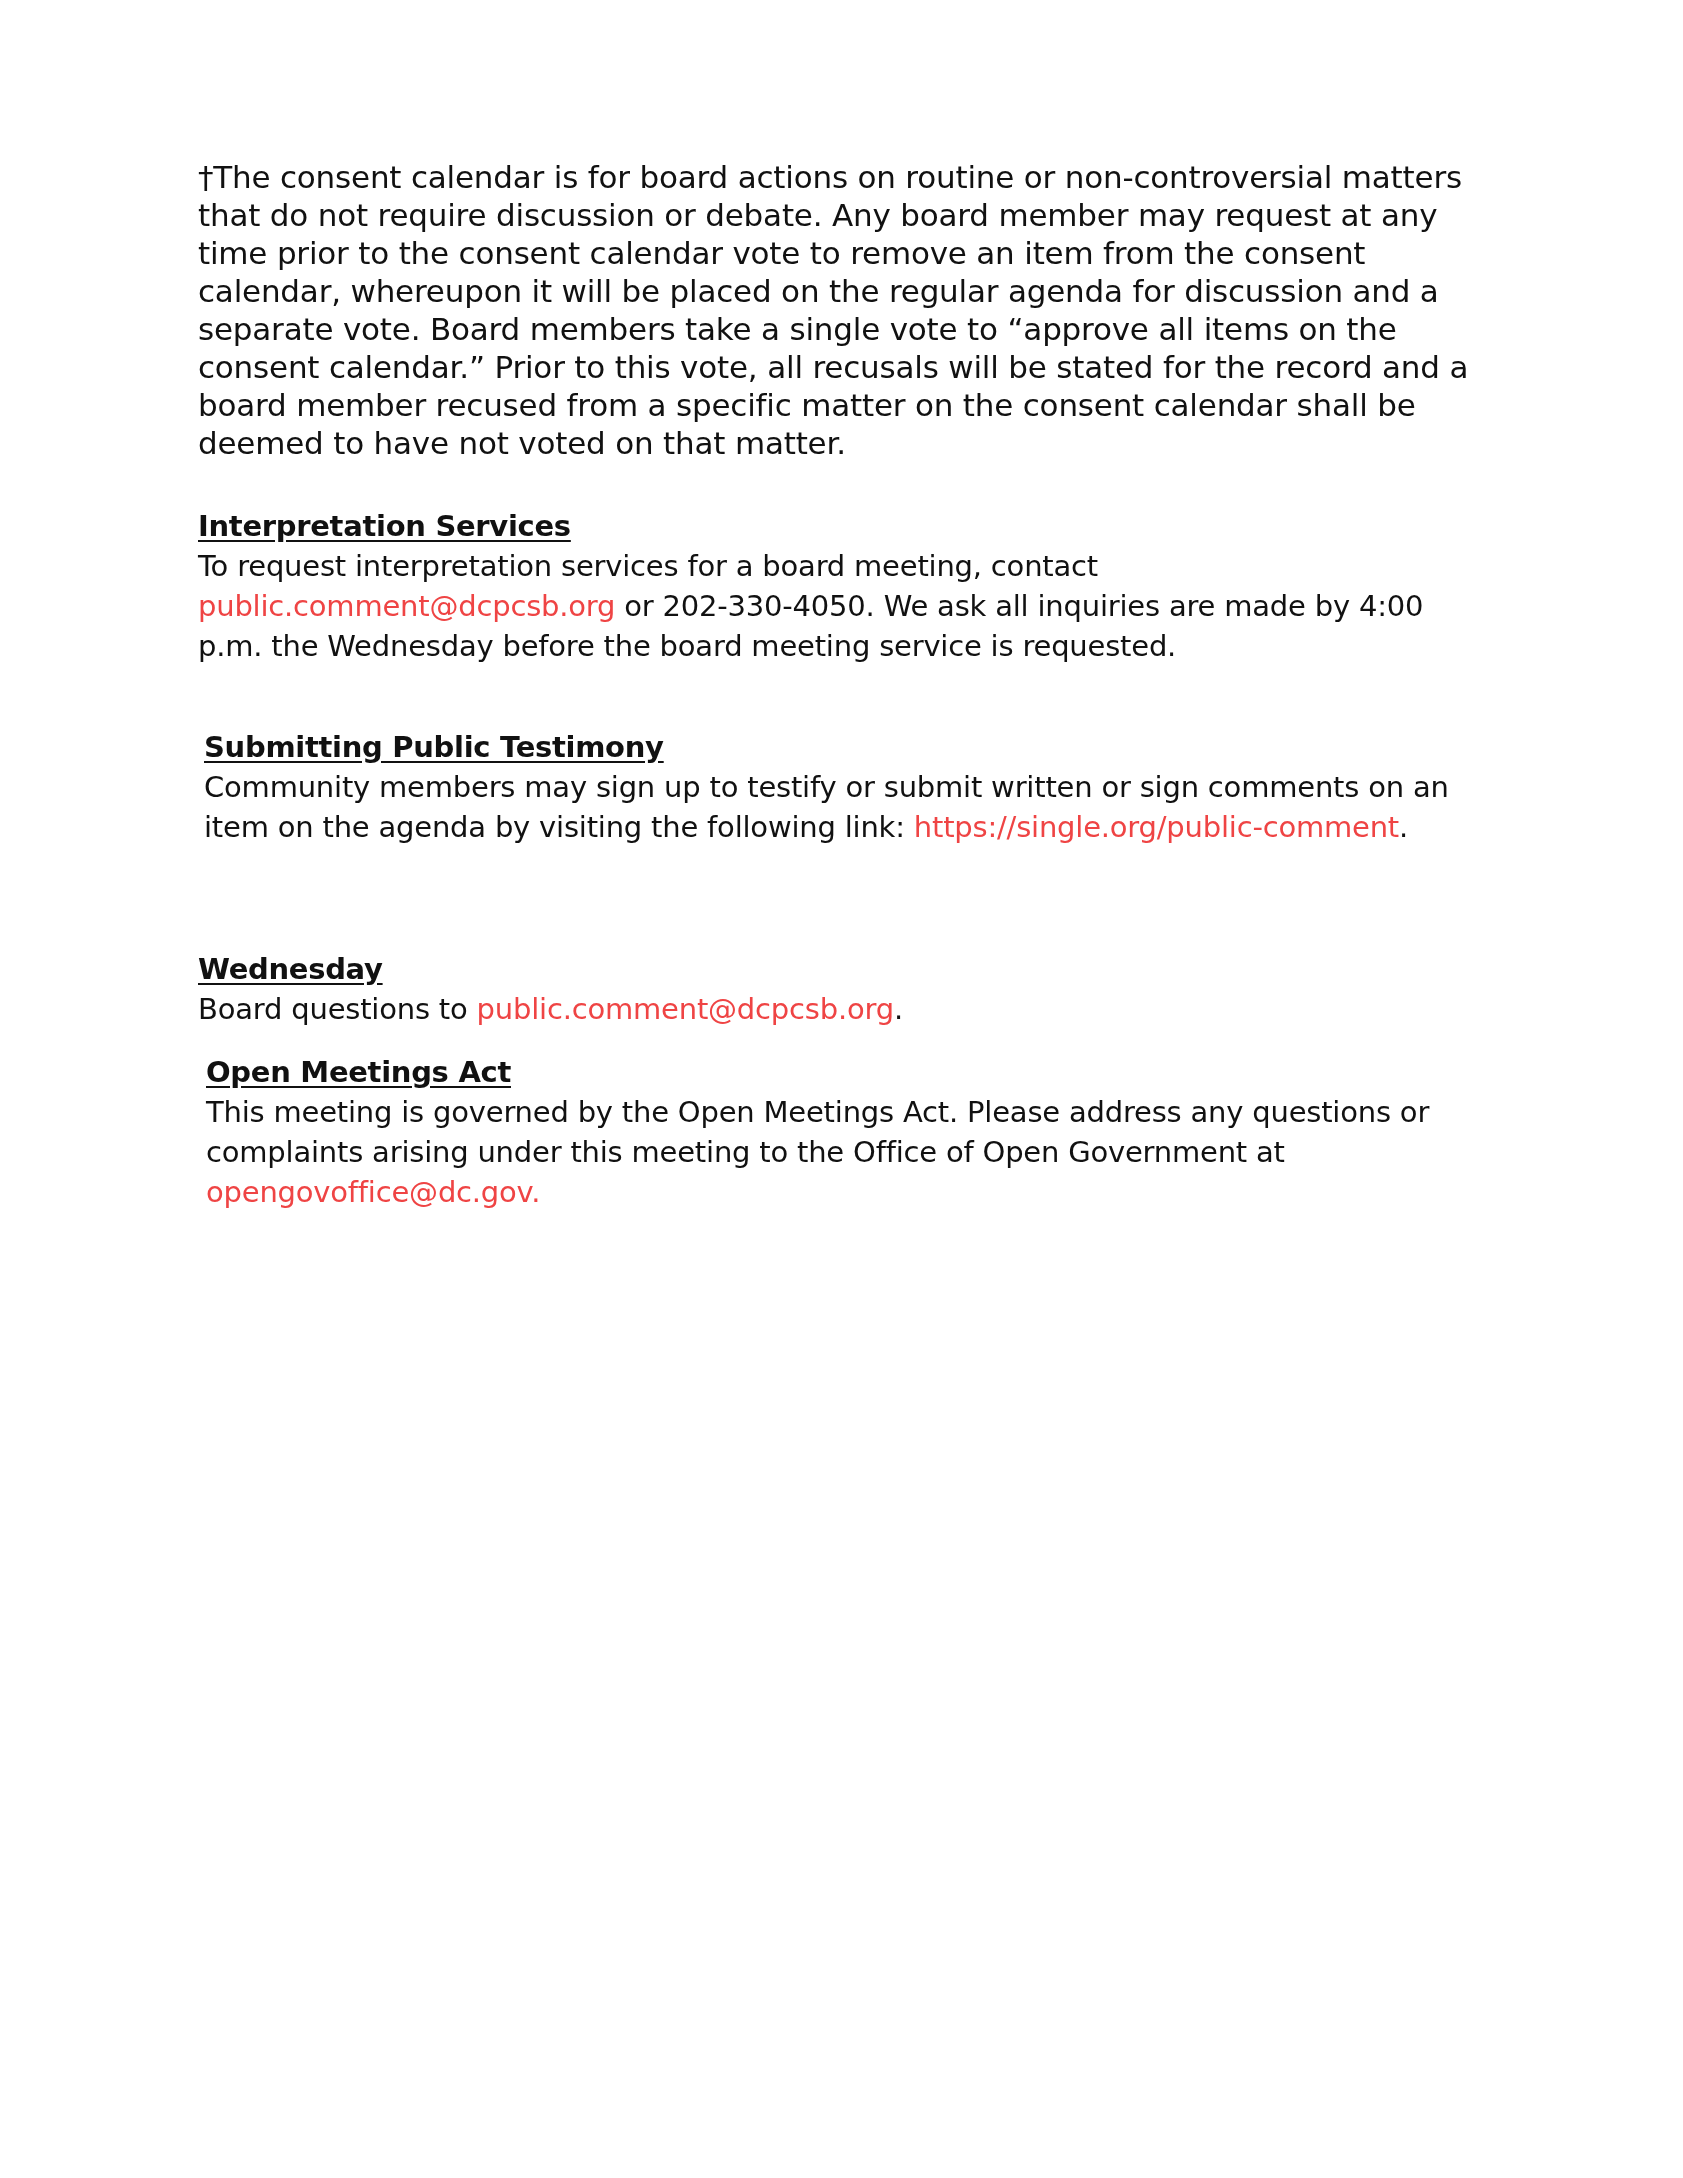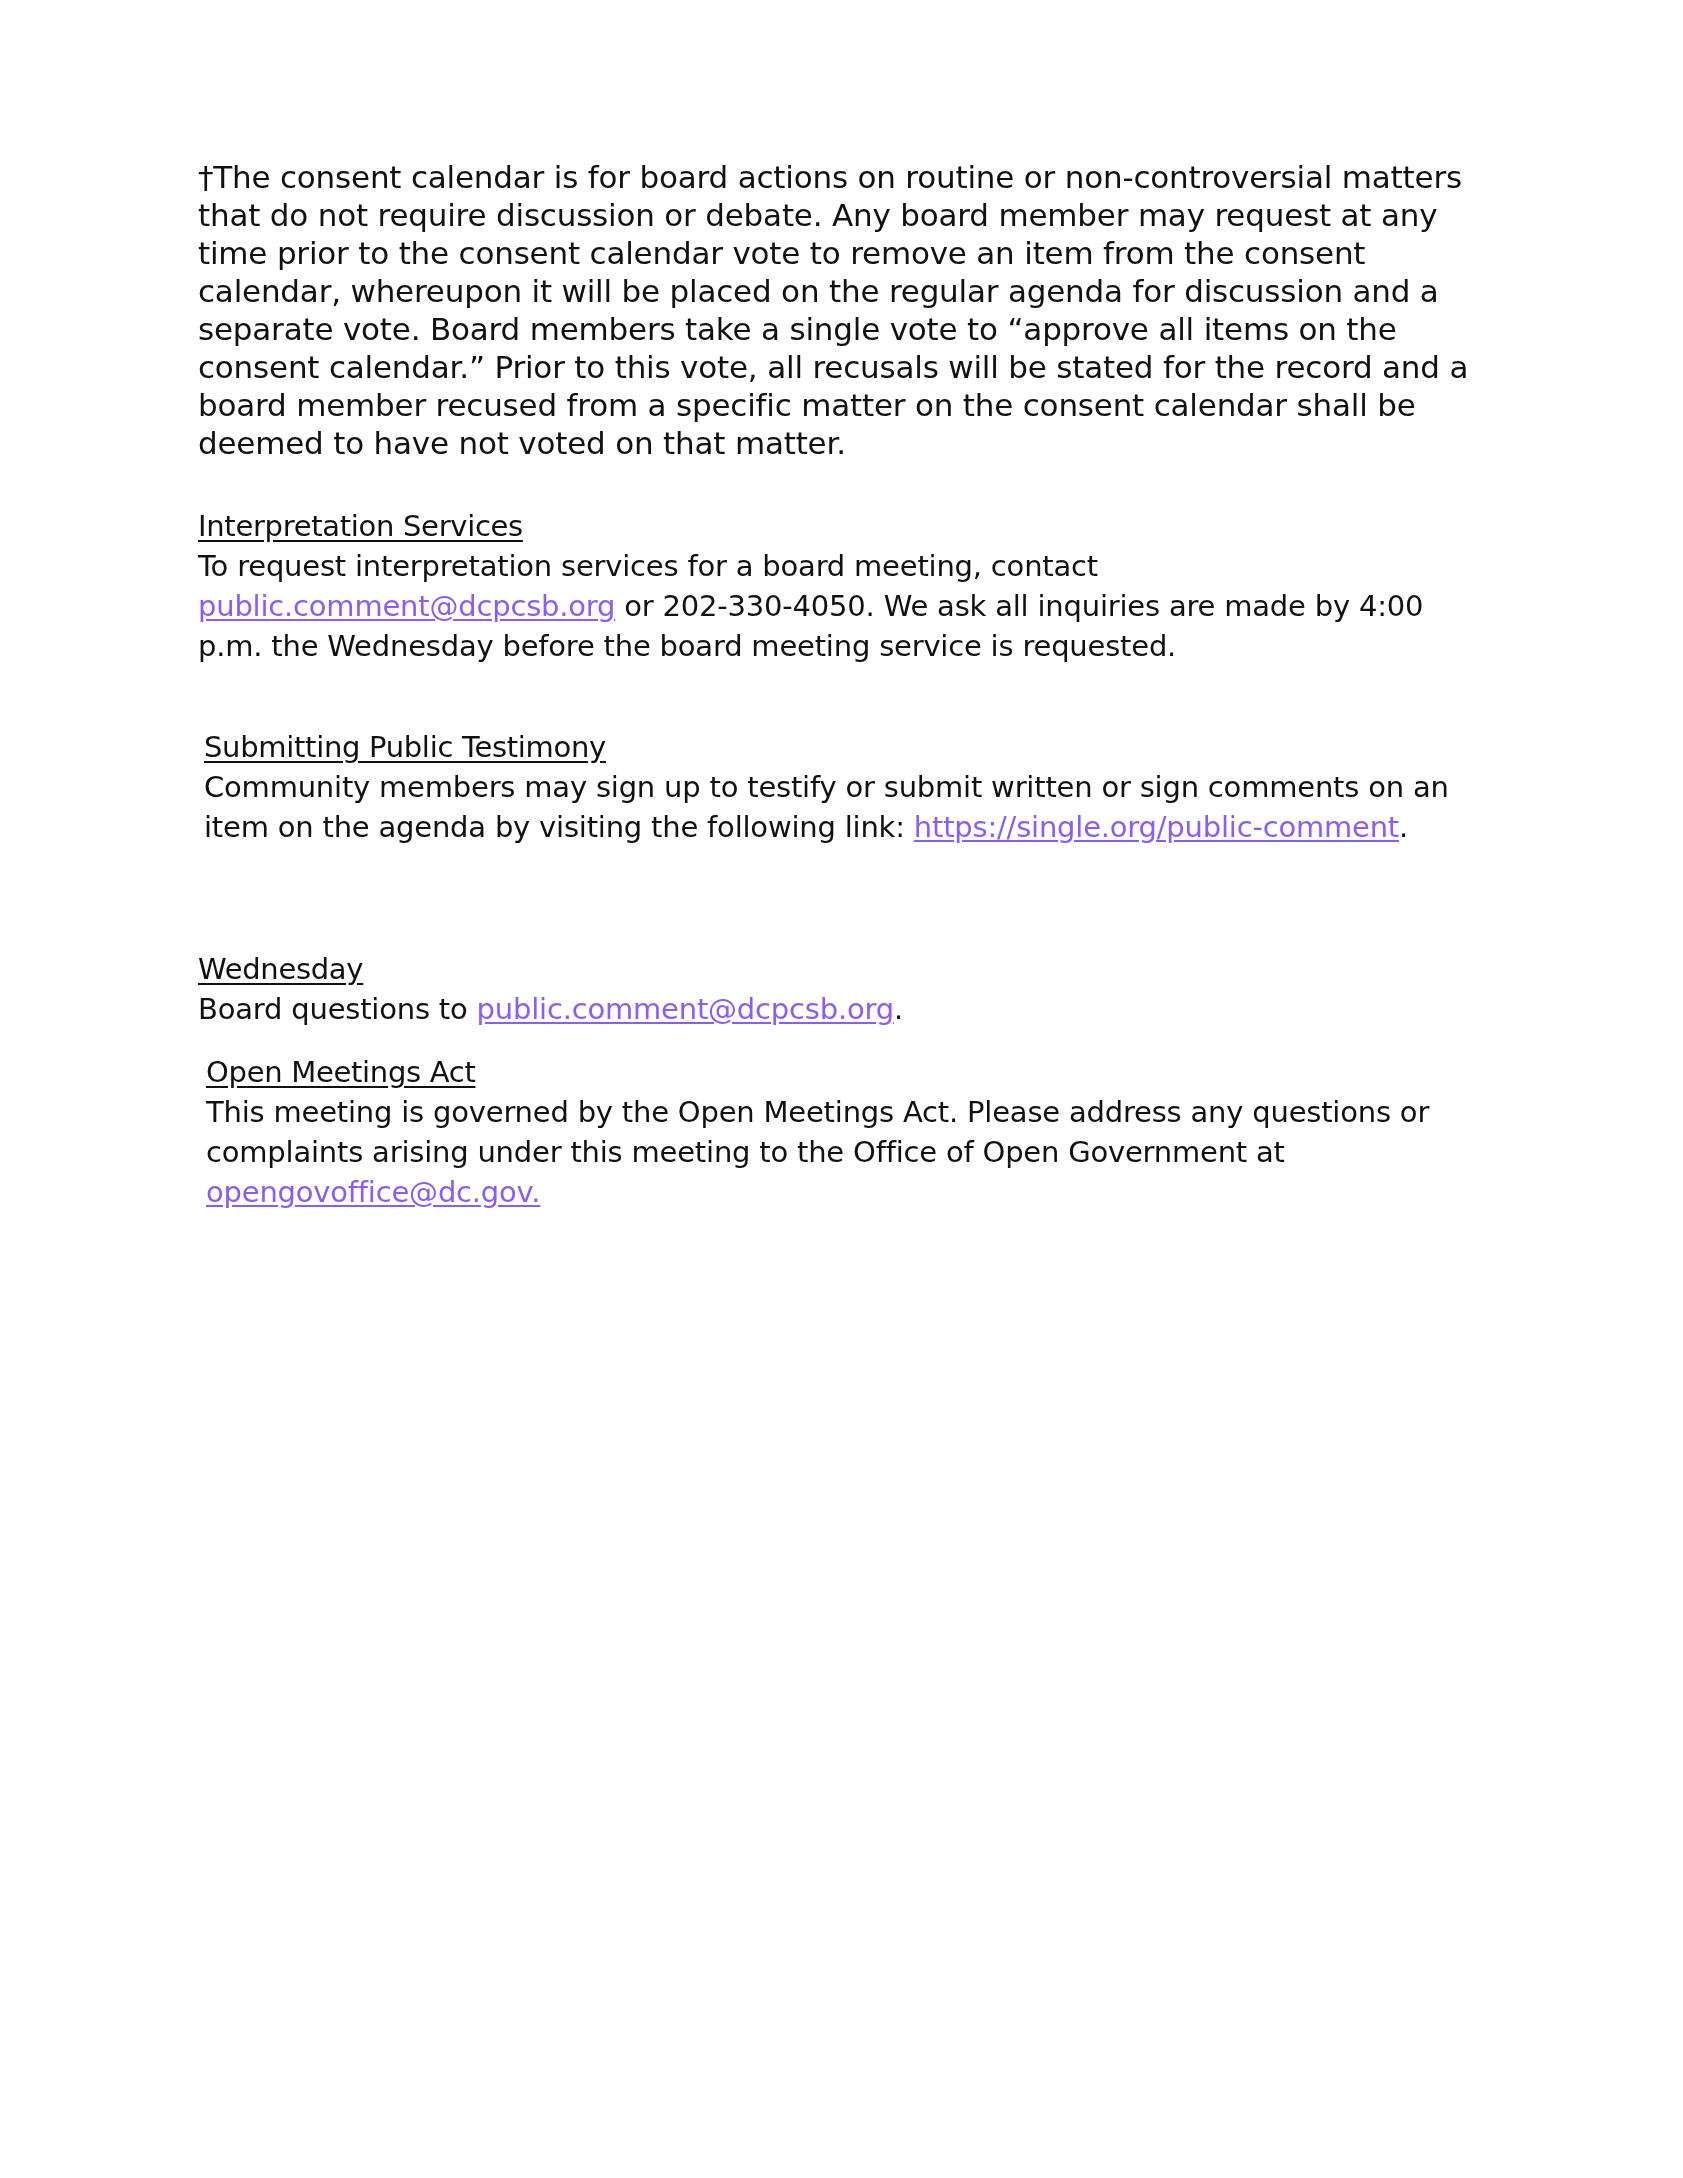--- a/index.html
+++ b/index.html
@@ -24,36 +24,35 @@
       font-size: 31px;
       line-height: 38px;
       margin: 0;
       letter-spacing: -0.2px;
     }
     .section {
       margin: 0;
     }
     .heading {
       font-size: 29px;
-      font-weight: normal;
+      font-weight: bold;
       text-decoration: underline;
       text-underline-offset: 4px;
       line-height: 40px;
       margin: 0;
       letter-spacing: -0.3px;
     }
     .body-text {
       font-size: 29px;
       line-height: 40px;
       margin: 0;
       letter-spacing: -0.2px;
     }
     a.link {
-      color: #8b5cf6;
-      text-decoration: underline;
+      color: #ef4444;
       text-underline-offset: 3px;
       margin-top: 19px;
     }
     #sec-interpretation { position: absolute; top: 348px; left: 0; width: 1297px; }
     #sec-testimony { position: absolute; top: 569px; left: 6px; width: 1297px; }
     #sec-questions { position: absolute; top: 791px; left: 0; width: 1297px; }
     #sec-oma { position: absolute; top: 894px; left: 8px; width: 1297px; }
   </style>
 </head>
 <body>

